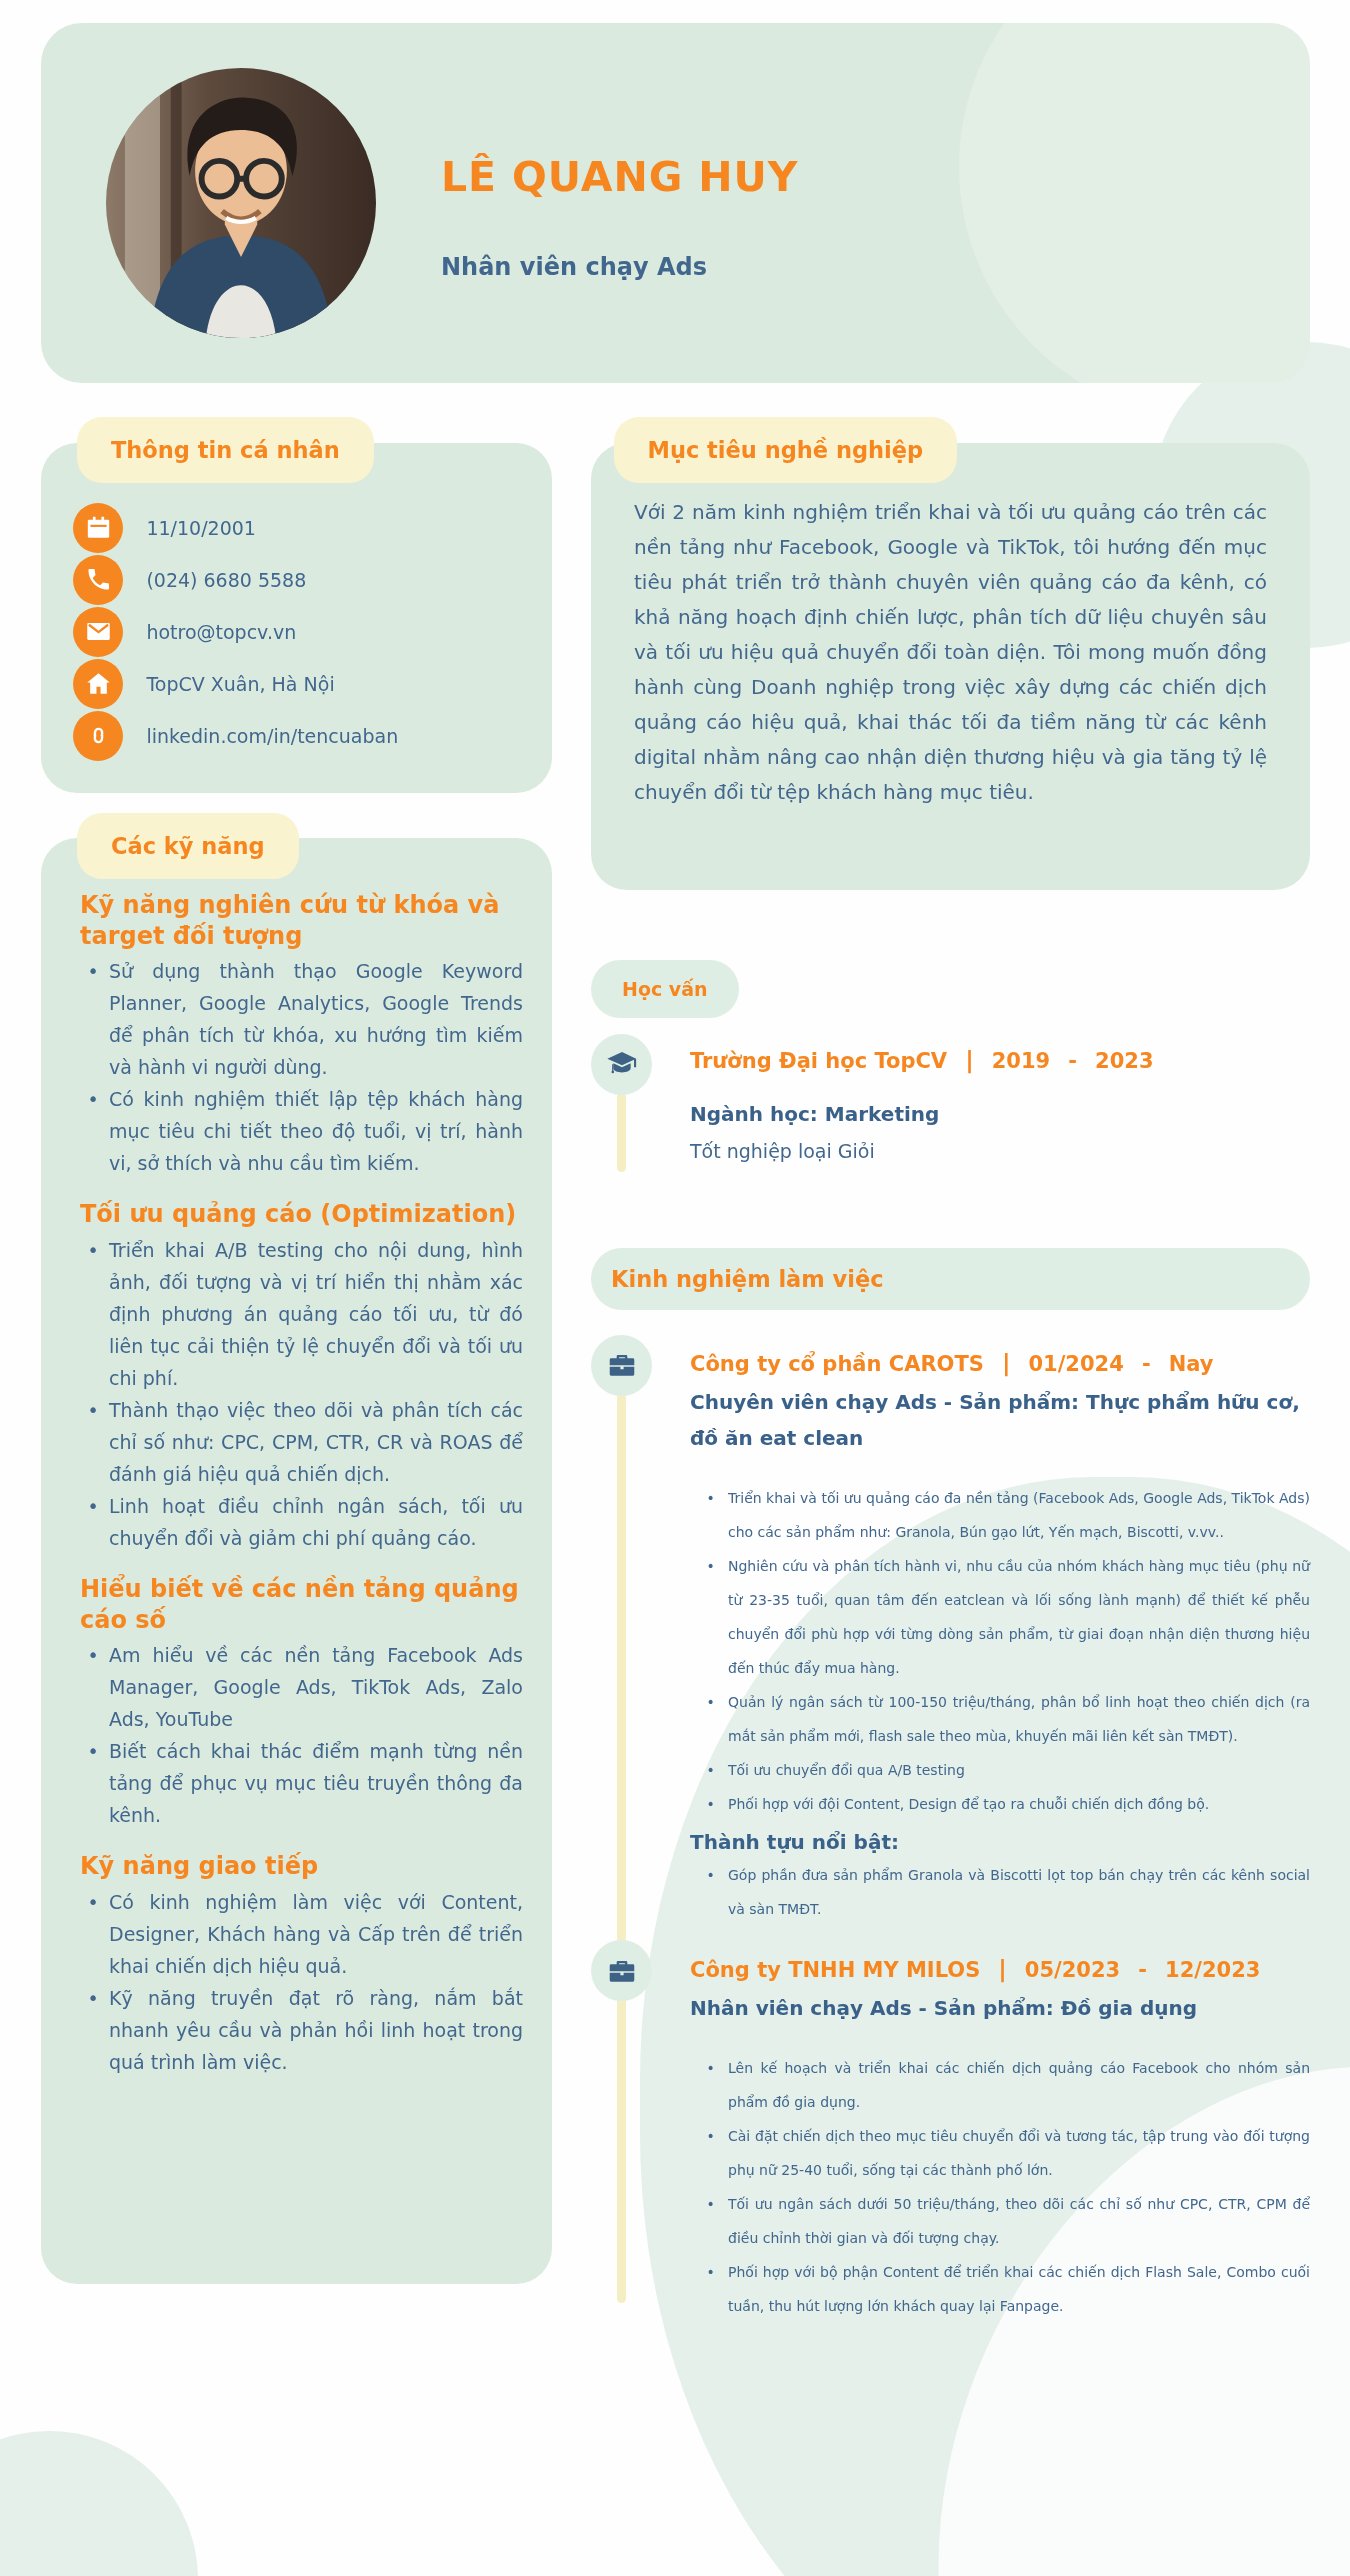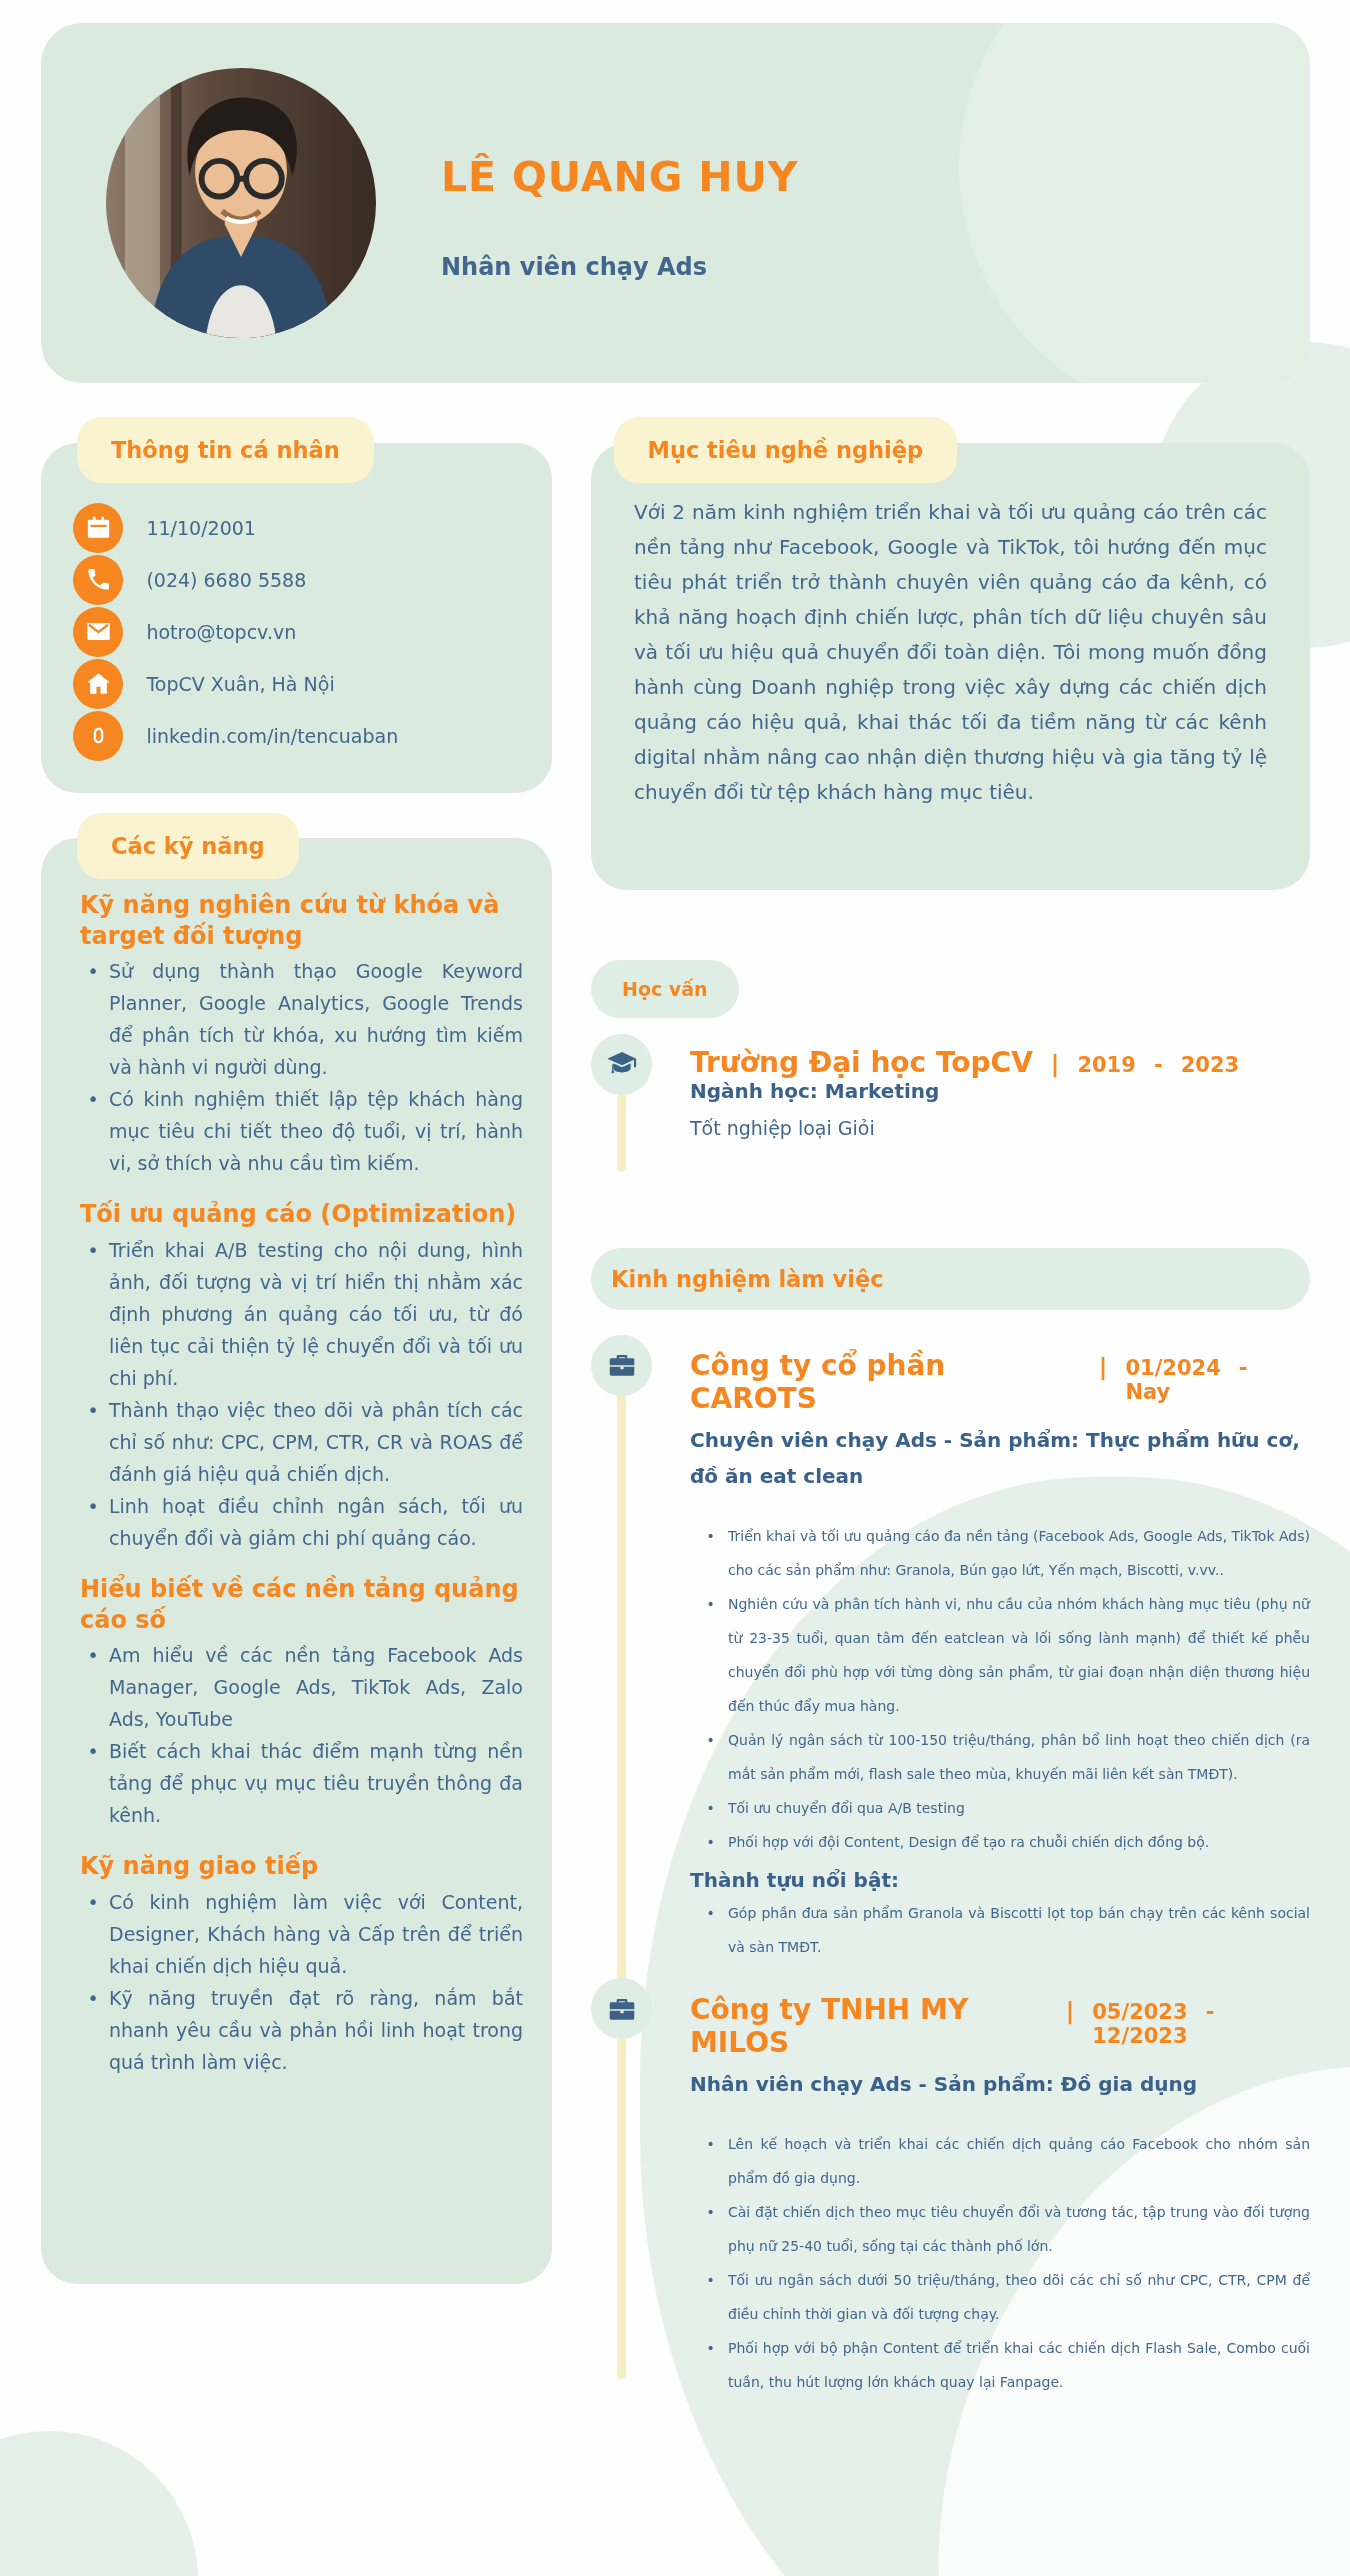--- a/index.html
+++ b/index.html
@@ -72,24 +72,24 @@
 
   .edu-pill{margin-top:70px;}
   .edu-entry{display:flex;margin-top:16px;}
   .rail{width:61px;flex:none;display:flex;flex-direction:column;align-items:center;}
   .icon-circle{width:61px;height:61px;border-radius:50%;background:var(--mint-pill);flex:none;
     display:flex;align-items:center;justify-content:center;position:relative;z-index:2;}
   .icon-circle svg{width:32px;height:32px;display:block;}
   .edu-line{width:9px;height:79px;background:var(--yellow-line);border-radius:4.5px;margin-top:-1.8px;}
   .entry-content{margin-left:38px;flex:1;min-width:0;}
   .entry-head{display:flex;align-items:baseline;margin-top:12.6px;}
-  .company{font-size:28px;font-weight:bold;color:var(--orange);}
+  .company{font-size:21px;font-weight:bold;color:var(--orange);}
   .head-divider{font-size:23.4px;color:var(--orange);margin:0 18px;font-weight:bold;}
   .dates{font-size:21px;font-weight:bold;color:var(--orange);word-spacing:10.8px;}
-  .edu-major{margin-top:0;font-size:20px;font-weight:bold;color:var(--steel-dark);}
+  .edu-major{margin-top:28px;font-size:20px;font-weight:bold;color:var(--steel-dark);}
   .edu-note{margin-top:14.4px;font-size:19px;color:var(--steel);}
 
   .exp-pill{margin-top:76px;font-size:22.5px;}
   .exp-wrap{position:relative;margin-top:25px;}
   .exp-line{position:absolute;left:26px;top:58px;bottom:20px;width:9px;
     background:var(--yellow-line);border-radius:4.5px;z-index:0;}
   .job{display:flex;position:relative;}
   .job + .job{margin-top:14.4px;}
   .job .entry-head{margin-top:14.4px;}
   .job-title{margin-top:7.2px;font-size:20px;font-weight:bold;color:var(--steel-dark);line-height:36px;}

